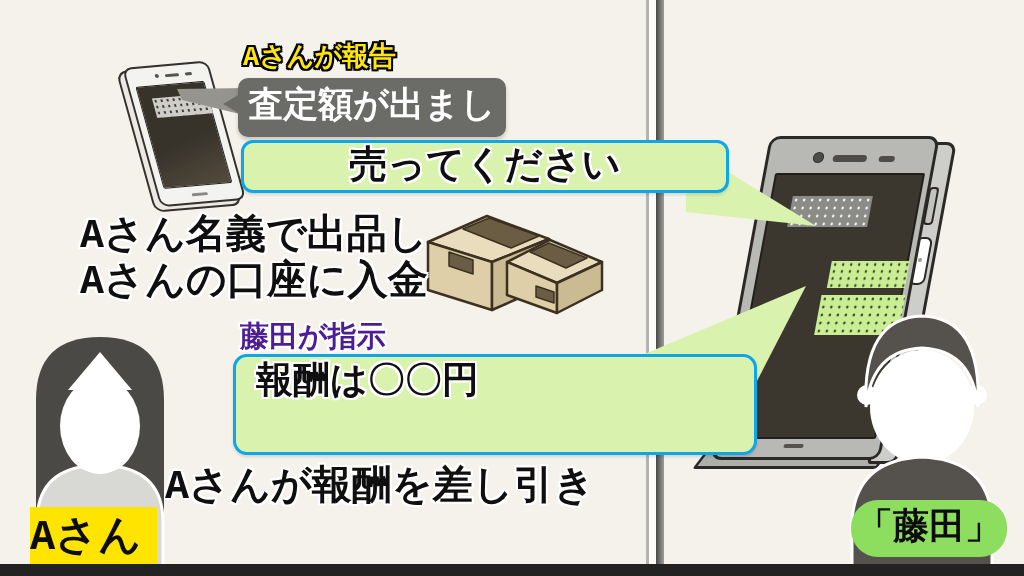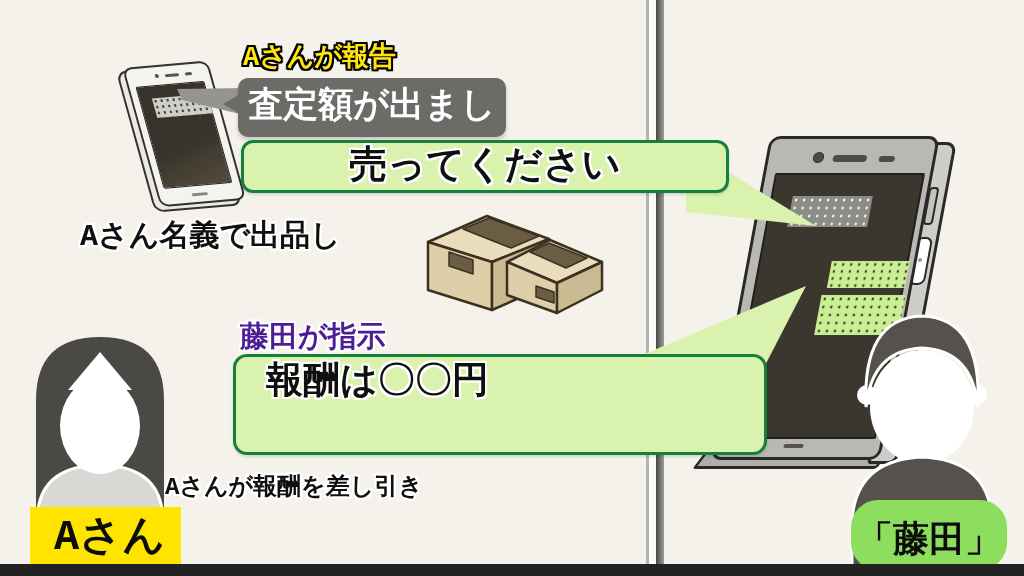--- a/index.html
+++ b/index.html
@@ -25,35 +25,35 @@
   .h-report{left:243px;top:38px;font-size:27px;color:#ffe608;}
   .h-instruct{left:240px;top:317px;font-size:29px;color:#4c1d95;}
 
   
   .bubble-gray{left:238px;top:78px;width:268px;height:59px;background:#6b6b68;
     border-radius:10px;color:#fff;font-weight:900;font-size:35px;text-align:center;
     line-height:59px;box-shadow:0 3px 4px rgba(0,0,0,.18);}
   .bubble-gray::before{content:"";position:absolute;left:-15px;top:16px;
     border-top:10px solid transparent;border-bottom:10px solid transparent;
     border-right:17px solid #6b6b68;}
-  .bubble-green{background:#d9f3ae;border:3px solid #15803d;
+  .bubble-green{background:#d9f3ae;border:3px solid #0ea5e9;
     box-shadow:0 2px 3px rgba(0,0,0,.12);}
   .bubble-sell{left:241px;top:140px;width:482px;height:47px;border-radius:12px;
     font-size:38px;text-align:center;line-height:47px;}
   .bubble-reward{left:233px;top:354px;width:498px;height:93px;border-radius:14px;
-    font-size:37px;line-height:46px;padding:2px 0 0 30px;}
-
-  
-  .cap-listing{left:80px;top:214px;font-size:30px;line-height:46px;}
-  .cap-send{left:165px;top:464px;font-size:24px;line-height:47px;}
+    font-size:37px;line-height:46px;padding:2px 0 0 20px;}
+
+  
+  .cap-listing{left:80px;top:214px;font-size:40px;line-height:46px;}
+  .cap-send{left:165px;top:464px;font-size:40px;line-height:47px;}
 
   
   .lab{font-weight:900;color:#0c0c0c;}
-  .lab-a{left:30px;top:507px;background:#ffe400;font-size:42px;padding:0px 16px 3px 24px;}
-  .lab-f{left:851px;top:500px;background:#8ddd5e;font-size:36px;padding:15px 6px 6px 6px;border-radius:27px;}
+  .lab-a{left:30px;top:507px;background:#ffe400;font-size:42px;padding:0px 16px 3px 0;}
+  .lab-f{left:851px;top:500px;background:#8ddd5e;font-size:36px;padding:2px 6px 6px 6px;border-radius:27px;}
 
   
   .phone-l{left:122px;top:68px;width:82px;height:138px;transform-origin:0 0;
     transform:rotate(-5deg) skewX(10.5deg);}
   .pl-face{left:0;top:0;width:82px;height:138px;background:#f3f3f0;
     border:2.5px solid #35322e;border-radius:9px;
     box-shadow:-6px 4px 0 -1px #ece9e4,-6px 4px 0 1px #35322e;}
   .pl-cam{left:28px;top:7px;width:4px;height:4px;border-radius:50%;background:#56544f;}
   .pl-spk{left:38px;top:8px;width:14px;height:3px;border-radius:2px;background:#56544f;}
   .pl-dot2{left:58px;top:8px;width:7px;height:3px;border-radius:2px;background:#56544f;}
@@ -165,20 +165,21 @@
   </svg>
 
   <div class="abs txt ob h-report">Aさんが報告</div>
 
   <div class="abs bubble-gray">査定額が出ました</div>
 
   <div class="abs txt ow bubble-green bubble-sell">売ってください</div>
 
   <div class="abs txt ow cap-listing">
     <div>Aさん名義で出品し</div>
+    <div>Aさんの口座に入金</div>
   </div>
 
   <div class="abs txt ow h-instruct">藤田が指示</div>
 
   <div class="abs txt ow bubble-green bubble-reward">
     <div>報酬は〇〇円</div>
   </div>
 
   <div class="abs txt ow cap-send">
     <div>Aさんが報酬を差し引き</div>

